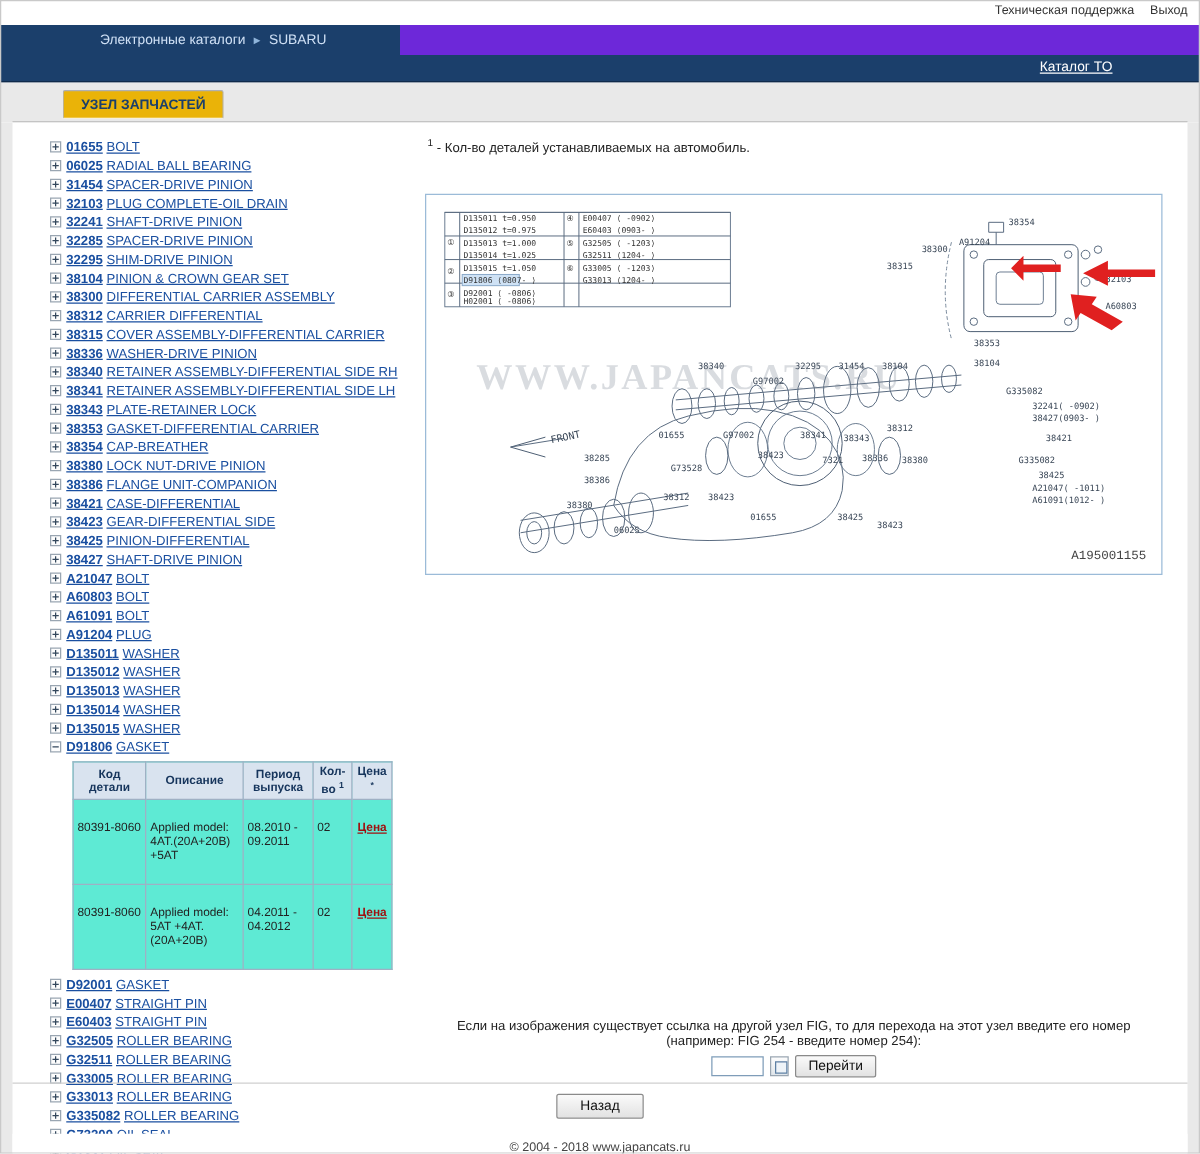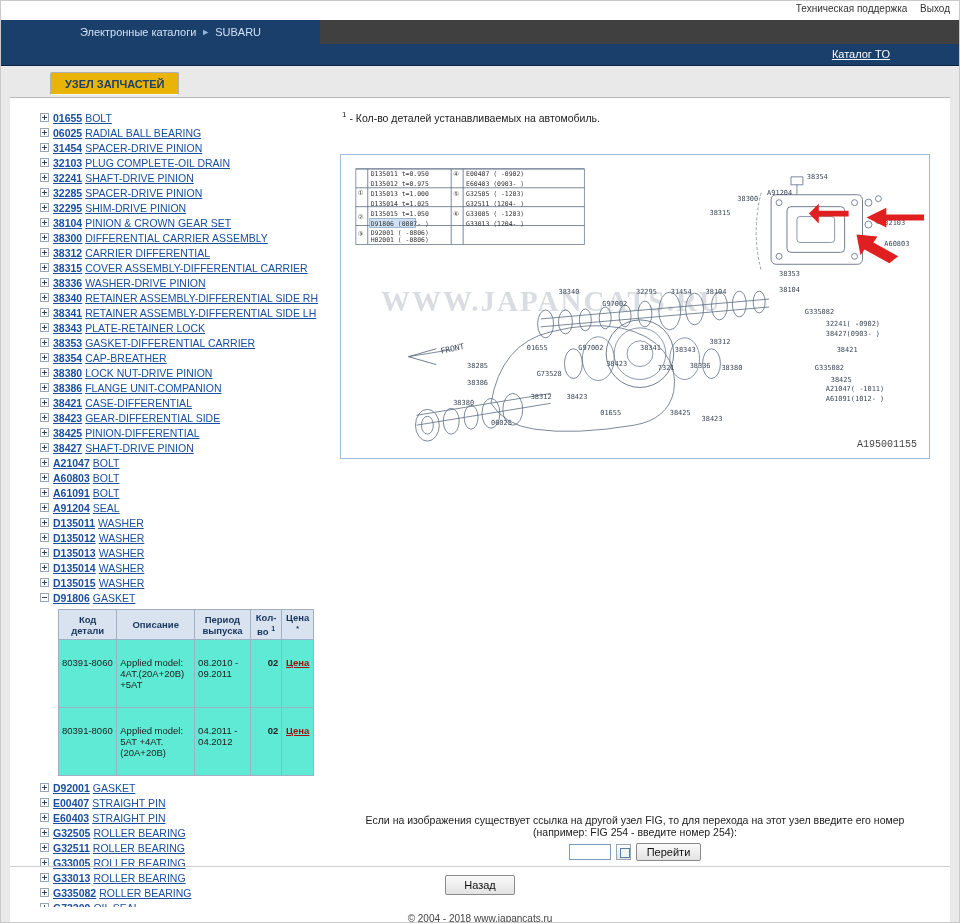--- a/index.html
+++ b/index.html
@@ -28,21 +28,21 @@
     color: #333;
   }
   .topbar-links a {
     color: #333; text-decoration: none;
     margin-left: 10px;
   }
 
   
   .navband {
     height: 24px;
-    background: #404040;
+    background: #6d28d9;
     position: relative;
   }
   .navband .leftblock {
     position: absolute; left: 0; top: 0;
     width: 320px; height: 24px;
     background: #1b3f6b;
   }
   .navband .crumbbox {
     position: absolute; left: 80px; top: 0;
     height: 24px;
@@ -176,21 +176,21 @@
     vertical-align: middle;
   }
   table.parts td {
     border: 1px solid #9fb0c4;
     padding: 17px 3px;
     color: #222;
     vertical-align: top;
     line-height: 11px;
   }
   table.parts td.code { white-space: nowrap; }
-  table.parts td.qty { text-align: right; font-weight: bold; }
+  table.parts td.qty { text-align: left; }
   table.parts td.price { text-align: center; }
   table.parts td.price a {
     color: #a01010;
     text-decoration: underline;
     font-weight: bold;
   }
   .sup { font-size: 7px; vertical-align: super; }
 
   
   .right-col {
@@ -475,21 +475,21 @@
           <span class="node-label">BOLT</span>
         </div>
         <div class="tree-node">
           <span class="expander plus"></span>
           <span class="node-code">A61091</span>
           <span class="node-label">BOLT</span>
         </div>
         <div class="tree-node">
           <span class="expander plus"></span>
           <span class="node-code">A91204</span>
-          <span class="node-label">SEAL</span>
+          <span class="node-label">PLUG</span>
         </div>
         <div class="tree-node">
           <span class="expander plus"></span>
           <span class="node-code">D135011</span>
           <span class="node-label">WASHER</span>
         </div>
         <div class="tree-node">
           <span class="expander plus"></span>
           <span class="node-code">D135012</span>
           <span class="node-label">WASHER</span>

